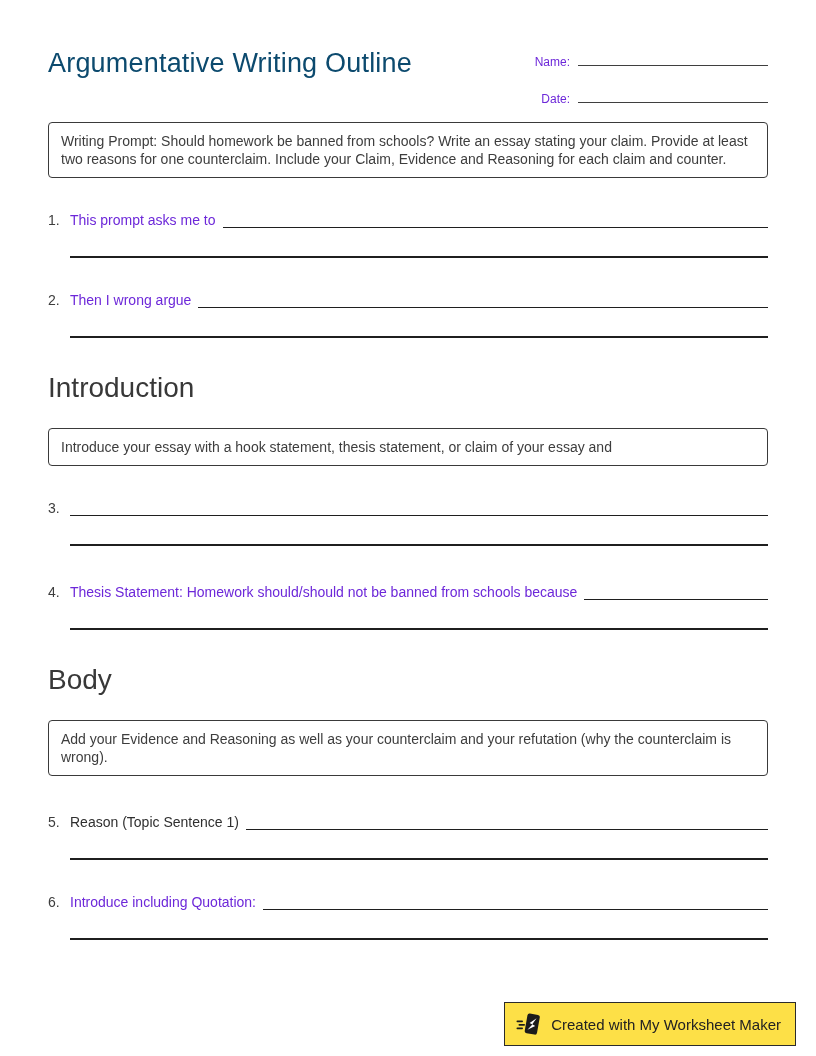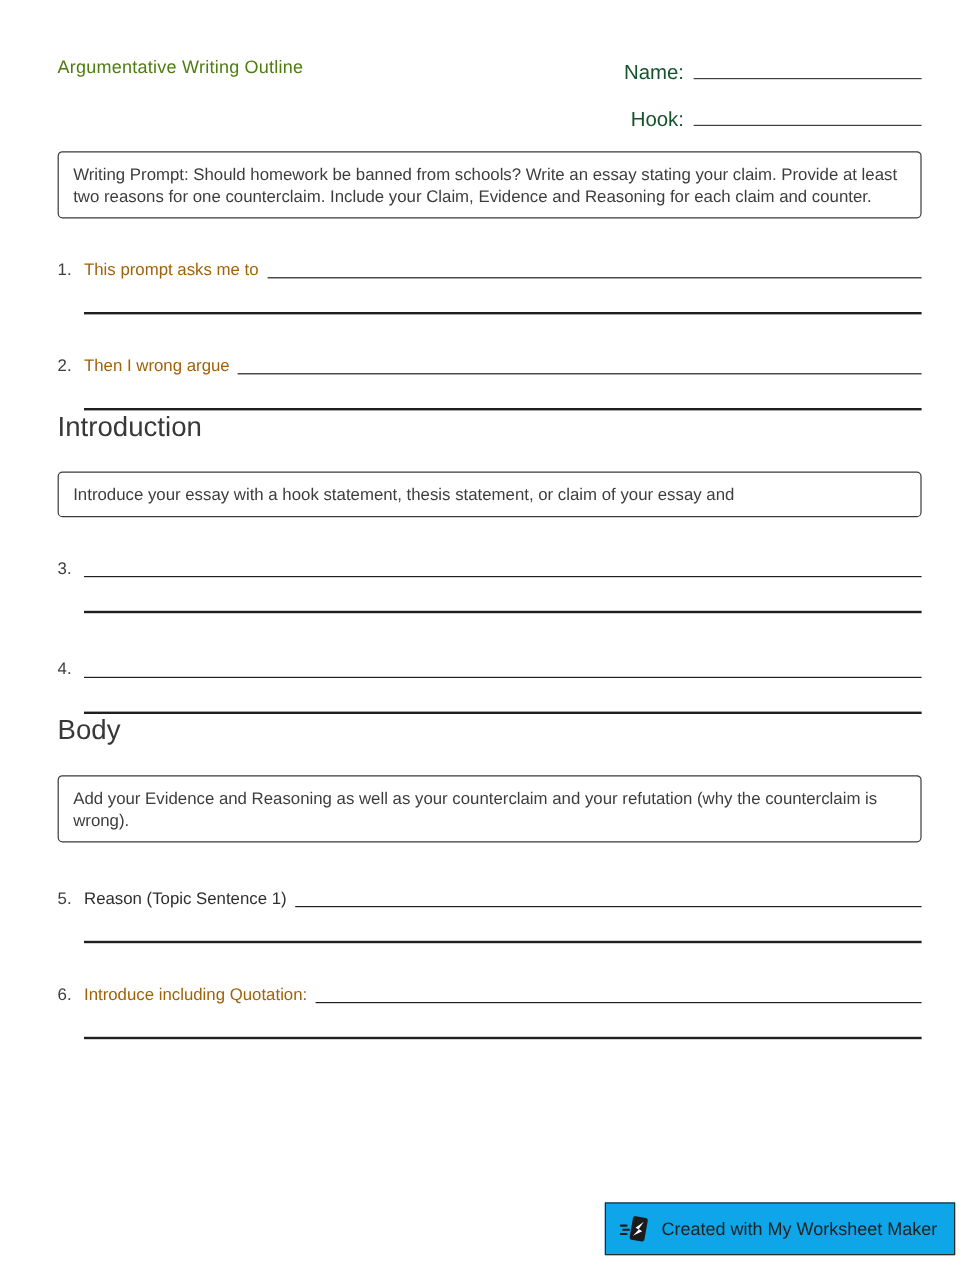--- a/index.html
+++ b/index.html
@@ -8,70 +8,70 @@
     width:816px; height:1056px;
     font-family:"Liberation Sans", sans-serif;
     color:#3d3d3d;
     position:relative;
     overflow:hidden;
   }
   .page { padding:48px 48px 0 48px; height:100%; position:relative; }
 
   
   .header { display:flex; justify-content:space-between; align-items:flex-start; }
-  .title { font-size:15px; font-weight:400; color:#4d7c0f; letter-spacing:0.2px; }
+  .title { font-size:27px; font-weight:400; color:#0c4a6e; letter-spacing:0.2px; }
   .id-block { width:258px; }
   .id-row { display:flex; align-items:baseline; justify-content:flex-end; margin-bottom:16px; }
-  .id-label { font-size:17px; color:#14532d; margin-right:8px; white-space:nowrap; }
+  .id-label { font-size:12px; color:#6d28d9; margin-right:8px; white-space:nowrap; }
   .id-line { width:190px; border-bottom:1.5px solid #3f3f3f; height:18px; }
 
   
   .note-box {
     border:1.5px solid #3a3a3a; border-radius:4px;
     padding:9px 12px;
     font-size:14px; line-height:18px; color:#3d3d3d;
   }
   .section-box { margin-top:24px; }
 
   
-  .section-heading { font-size:23px; font-weight:400; color:#383838; }
+  .section-heading { font-size:28px; font-weight:400; color:#383838; margin-top:34px; }
 
   
   .question { margin-top:30px; }
   .q-row { display:flex; align-items:flex-end; height:20px; font-size:14px; }
   .q-num { width:22px; flex:0 0 22px; color:#3d3d3d; }
-  .q-label { white-space:nowrap; padding-right:7px; color:#a16207; }
+  .q-label { white-space:nowrap; padding-right:7px; color:#6d28d9; }
   .q-label.bold { font-weight:400; color:#2f2f2f; }
   .q-line { flex:1; border-bottom:1.5px solid #1f1f1f; height:100%; }
   .q-line2 { margin-left:22px; margin-top:28px; border-bottom:2px solid #1f1f1f; height:0; }
 
   
   .footer-badge {
     position:absolute; right:20px; bottom:10px;
     display:flex; align-items:center; gap:9px;
-    border:1.5px solid #2b2b2b; background:#0ea5e9;
+    border:1.5px solid #2b2b2b; background:#fde047;
     padding:8px 14px 8px 11px;
     font-size:15px; color:#222;
   }
   .footer-badge .logo { display:inline-flex; }
 </style>
 </head>
 <body>
 
 <div class="page">
 
   <div class="header">
     <div class="title">Argumentative Writing Outline</div>
     <div class="id-block">
       <div class="id-row">
         <span class="id-label">Name:</span>
         <span class="id-line"></span>
       </div>
       <div class="id-row">
-        <span class="id-label">Hook:</span>
+        <span class="id-label">Date:</span>
         <span class="id-line"></span>
       </div>
     </div>
   </div>
 
   <div class="note-box">
     <span>Writing Prompt: Should homework be banned from schools? Write an essay stating your claim. Provide at least two reasons for one counterclaim. Include your Claim, Evidence and Reasoning for each claim and counter.</span>
   </div>
 
   <div class="question">
@@ -101,20 +101,21 @@
     <div class="q-row">
       <span class="q-num">3.</span>
       <span class="q-line"></span>
     </div>
     <div class="q-line2"></div>
   </div>
 
   <div class="question" style="margin-top:34px;">
     <div class="q-row">
       <span class="q-num">4.</span>
+      <span class="q-label">Thesis Statement: Homework should/should not be banned from schools because</span>
       <span class="q-line"></span>
     </div>
     <div class="q-line2"></div>
   </div>
 
   <div class="section-heading">Body</div>
   <div class="note-box section-box">
     <span>Add your Evidence and Reasoning as well as your counterclaim and your refutation (why the counterclaim is wrong).</span>
   </div>
 

